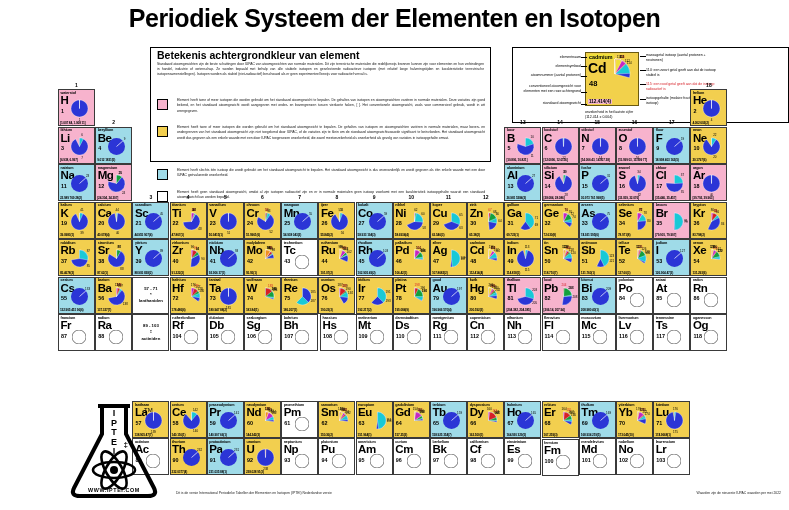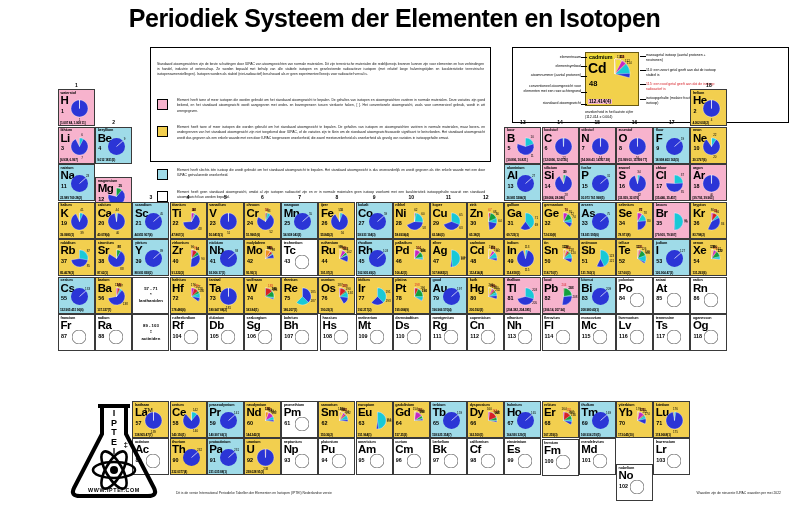--- a/index.html
+++ b/index.html
@@ -130,20 +130,21 @@
   }
 </style>
 </head>
 <body>
 
 <div id="stage">
 
   <div id="title">Periodiek Systeem der Elementen en Isotopen</div>
 
   <div id="legend-bg"></div>
+  <div id="legend-title">Betekenis achtergrondkleur van element</div>
   <div id="legend-intro">Standaard atoomgewichten zijn de beste schattingen door IUPAC van atoomgewichten van normale materialen. Dit zijn terrestrische materialen die redelijkerwijs bronnen kunnen zijn voor elementen en hun verbindingen in handel, industrie of wetenschap. Ze worden bepaald met behulp van alle stabiele isotopen en geselecteerde radioactieve isotopen (met relatief lange halveringstijden en karakteristieke terrestrische isotopensamenstellingen). Isotopen worden als stabiel (niet-radioactief) beschouwd als er geen experimenteel bewijs voor radioactief verval is.</div>
   <div id="legend-entries">
       <div class="leg-row" style="top: 98px; height: 26px;">
         <div class="leg-swatch" style="background: rgb(247, 179, 205);"></div>
         <div class="leg-text">Element heeft twee of meer isotopen die worden gebruikt om het standaard atoomgewicht te bepalen. De gehaltes van isotopen en atoomgewichten variëren in normale materialen. Deze variaties zijn goed bekend, en het standaard atoomgewicht wordt aangegeven met onder- en bovengrenzen tussen vierkante haken, [ ]. Het conventionele atoomgewicht, zoals voor commercieel gebruik, wordt in wit weergegeven.</div>
       </div>
       <div class="leg-row" style="top: 125px; height: 42px;">
         <div class="leg-swatch" style="background: rgb(242, 207, 79);"></div>
         <div class="leg-text">Element heeft twee of meer isotopen die worden gebruikt om het standaard atoomgewicht te bepalen. De gehaltes van isotopen en atoomgewichten variëren in normale materialen, maar boven- en ondergrenzen van het standaard atoomgewicht zijn niet toegekend door IUPAC, of de variaties zijn te klein om de standaard atoomgewichtswaarde significant te beïnvloeden. Het standaard atoomgewicht wordt dus gegeven als een enkele waarde met een door IUPAC toegewezen onzekerheid, die zowel meetonzekerheid als onzekerheid als gevolg van variaties in isotoopgehalte omvat.</div>
       </div>
@@ -343,21 +344,21 @@
         <span class="num">11</span>
         <span class="wt ">22.989 769 28(2)</span>
         <span class="pieholder" style="right: 0px; bottom: 2px;">
           <svg width="29" height="29" viewBox="0 0 29 29">
             <circle cx="14.5" cy="14.5" r="8.5" fill="#2b35d6"></circle>
             <line x1="14.5" y1="14.5" x2="20.875" y2="8.89" stroke="#fff" stroke-width="0.7"></line>
             <text x="22.575" y="7.87" font-size="3" font-family="Liberation Sans, sans-serif" fill="#000" text-anchor="middle">23</text>
           </svg>
         </span>
       </div>
-      <div class="cell bg-pink" style="left: 37.2px; top: 85px; margin-top: 13px;">
+      <div class="cell bg-pink" style="left: 37.2px; top: 85px;">
         <span class="nm">magnesium</span>
         <span class="sym">Mg</span>
         <span class="num">12</span>
         <span class="wt pinkwt">[24.304, 24.307]</span>
         <span class="pieholder" style="right: 0px; bottom: 2px;">
           <svg width="29" height="29" viewBox="0 0 29 29">
             <path d="M 14.5 14.5 L 14.50 6.00 A 8.5 8.5 0 1 1 6.27 12.39 Z" fill="#2b35d6" stroke="#ffffff" stroke-width="0.35"></path>
             <text x="21.55" y="24.59" font-size="3" font-family="Liberation Sans, sans-serif" fill="#000" text-anchor="middle">24</text>
             <path d="M 14.5 14.5 L 14.50 6.00 A 8.5 8.5 0 0 1 19.50 7.62 Z" fill="#18c9d6" stroke="#ffffff" stroke-width="0.35"></path>
             <text x="18.05" y="4.56" font-size="3" font-family="Liberation Sans, sans-serif" fill="#000" text-anchor="middle">25</text>
@@ -1897,21 +1898,21 @@
       <div class="cell bg-white" style="left: 520.8px; top: 359.2px;">
         <span class="nm">mendelevium</span>
         <span class="sym">Md</span>
         <span class="num">101</span>
         <span class="pieholder" style="right: 8px; bottom: 6px;">
           <svg width="14" height="14" viewBox="0 0 14 14">
             <circle cx="7" cy="7" r="7" fill="#fff" stroke="#444" stroke-width="0.7"></circle>
           </svg>
         </span>
       </div>
-      <div class="cell bg-white" style="left: 558px; top: 359.2px; margin-top: 26px;">
+      <div class="cell bg-white" style="left: 558px; top: 359.2px;">
         <span class="nm">nobelium</span>
         <span class="sym">No</span>
         <span class="num">102</span>
         <span class="pieholder" style="right: 8px; bottom: 6px;">
           <svg width="14" height="14" viewBox="0 0 14 14">
             <circle cx="7" cy="7" r="7" fill="#fff" stroke="#444" stroke-width="0.7"></circle>
           </svg>
         </span>
       </div>
       <div class="cell bg-white" style="left: 595.2px; top: 359.2px;">

